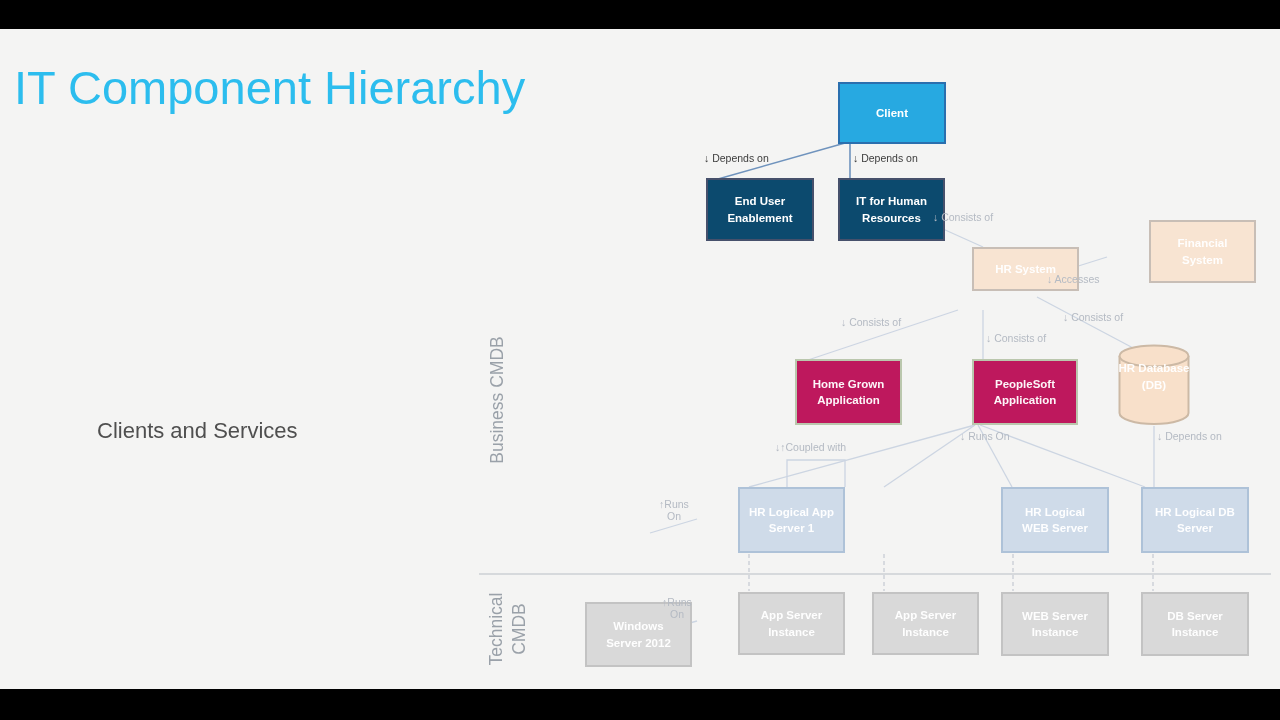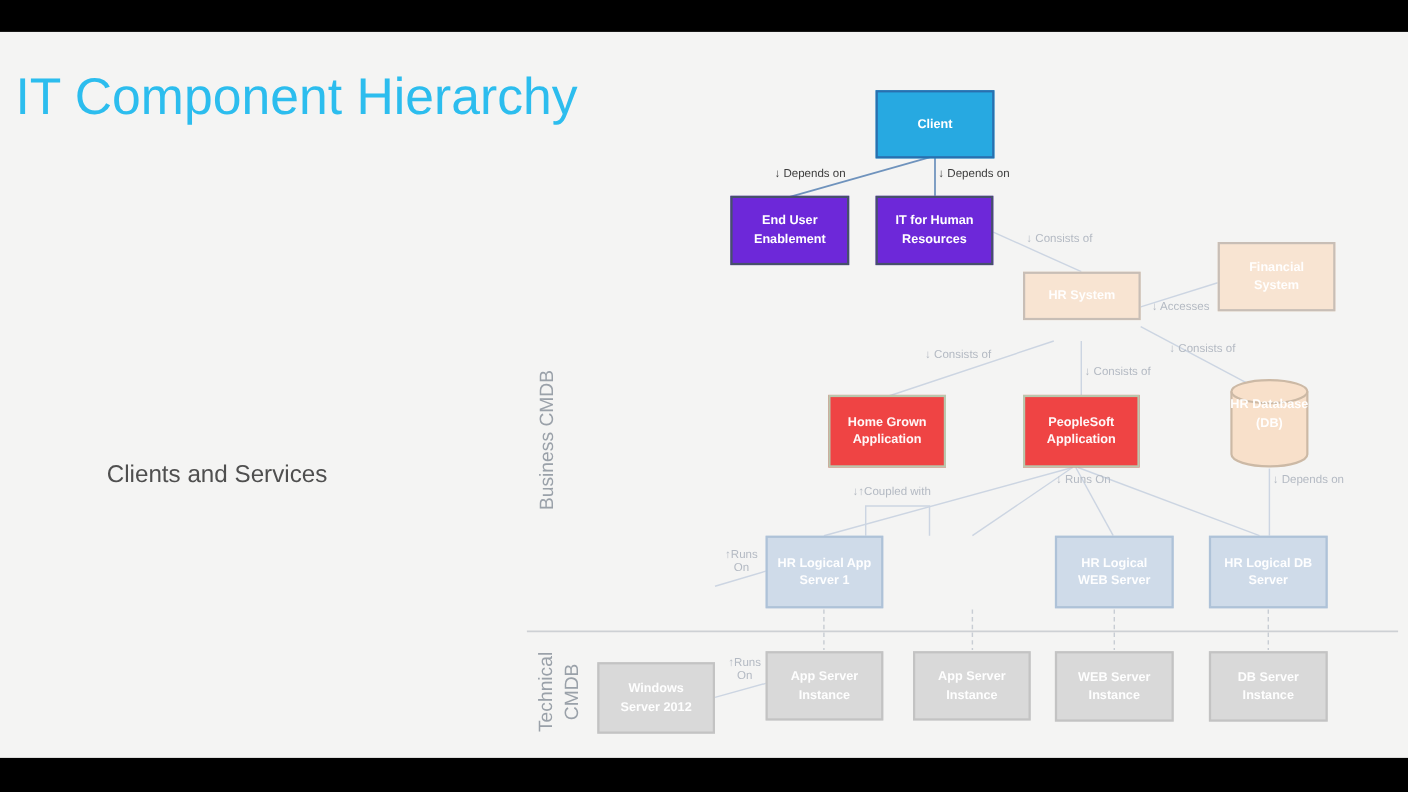--- a/index.html
+++ b/index.html
@@ -7,25 +7,25 @@
          font-family:"Liberation Sans",sans-serif;}
   .content-bg{position:absolute;left:0;top:29px;width:1280px;height:660px;background:#f4f4f3;z-index:0;}
   .lines{position:absolute;left:0;top:0;width:1280px;height:720px;z-index:1;pointer-events:none;}
 
   .slide-title{position:absolute;left:14px;top:60px;font-size:47px;font-weight:300;
                color:#2cbdee;letter-spacing:0px;z-index:2;}
   .slide-subtitle{position:absolute;left:97px;top:418px;font-size:22px;color:#4f4f4f;z-index:2;}
 
   .node{position:absolute;display:flex;align-items:center;justify-content:center;text-align:center;
         font-weight:bold;font-size:11.5px;line-height:1.4;color:#fff;box-sizing:border-box;
-        z-index:2;padding:0 8px;}
+        z-index:2;padding:0 8px;margin-left:42px;}
   .n-client{background:#27a9e1;border:2.5px solid #2a6fae;}
-  .n-service{background:#6d28d9;border:2.5px solid #46506b;}
+  .n-service{background:#0c4a6e;border:2.5px solid #46506b;}
   .n-peach{background:#f8e4d2;border:2px solid #c8beb6;color:rgba(255,255,255,.96);}
-  .n-green{background:#ef4444;border:2px solid #bac7ad;color:rgba(255,255,255,.96);}
+  .n-green{background:#be185d;border:2px solid #bac7ad;color:rgba(255,255,255,.96);}
   .n-blue{background:#cfdbe9;border:2px solid #aec2d8;color:rgba(255,255,255,.97);}
   .n-gray{background:#d9d9d9;border:2px solid #c3c3c3;color:rgba(255,255,255,.97);}
 
   .cyl{position:absolute;z-index:2;}
   .cyl .cyl-label{position:absolute;left:0;top:16px;width:100%;text-align:center;
         font-weight:bold;font-size:11.5px;line-height:1.45;color:rgba(255,255,255,.97);}
 
   .lbl{position:absolute;font-size:10.5px;white-space:nowrap;z-index:2;}
   .lbl-dark{color:#3c3c3c;}
   .lbl-faded{color:#b4bac3;}

